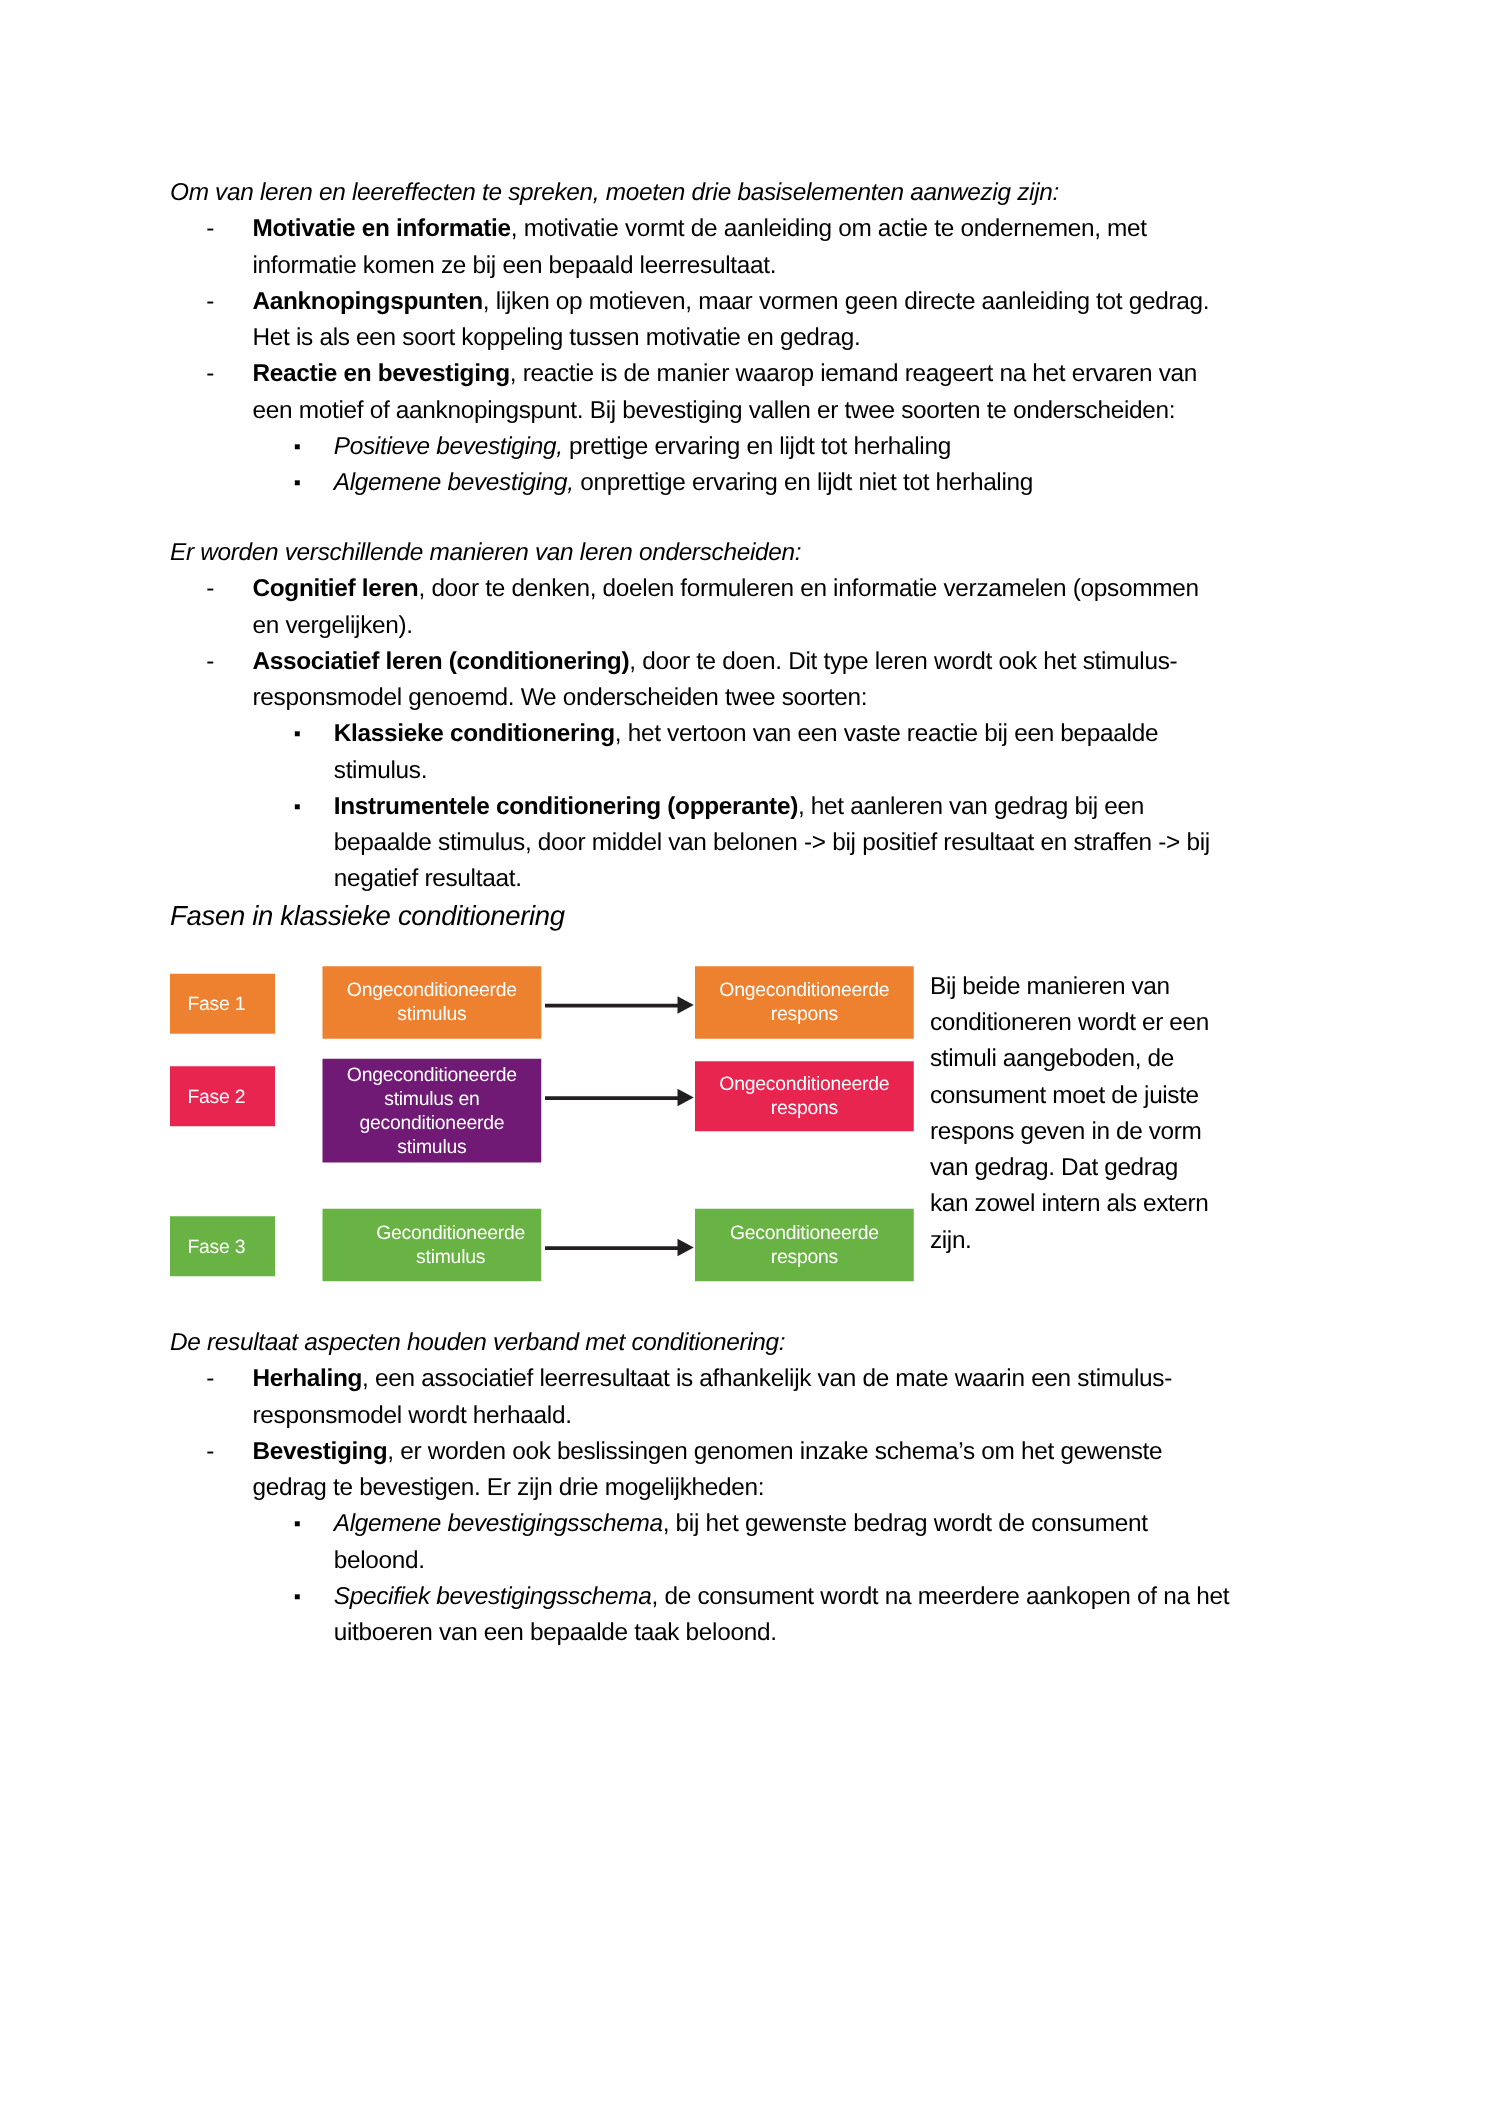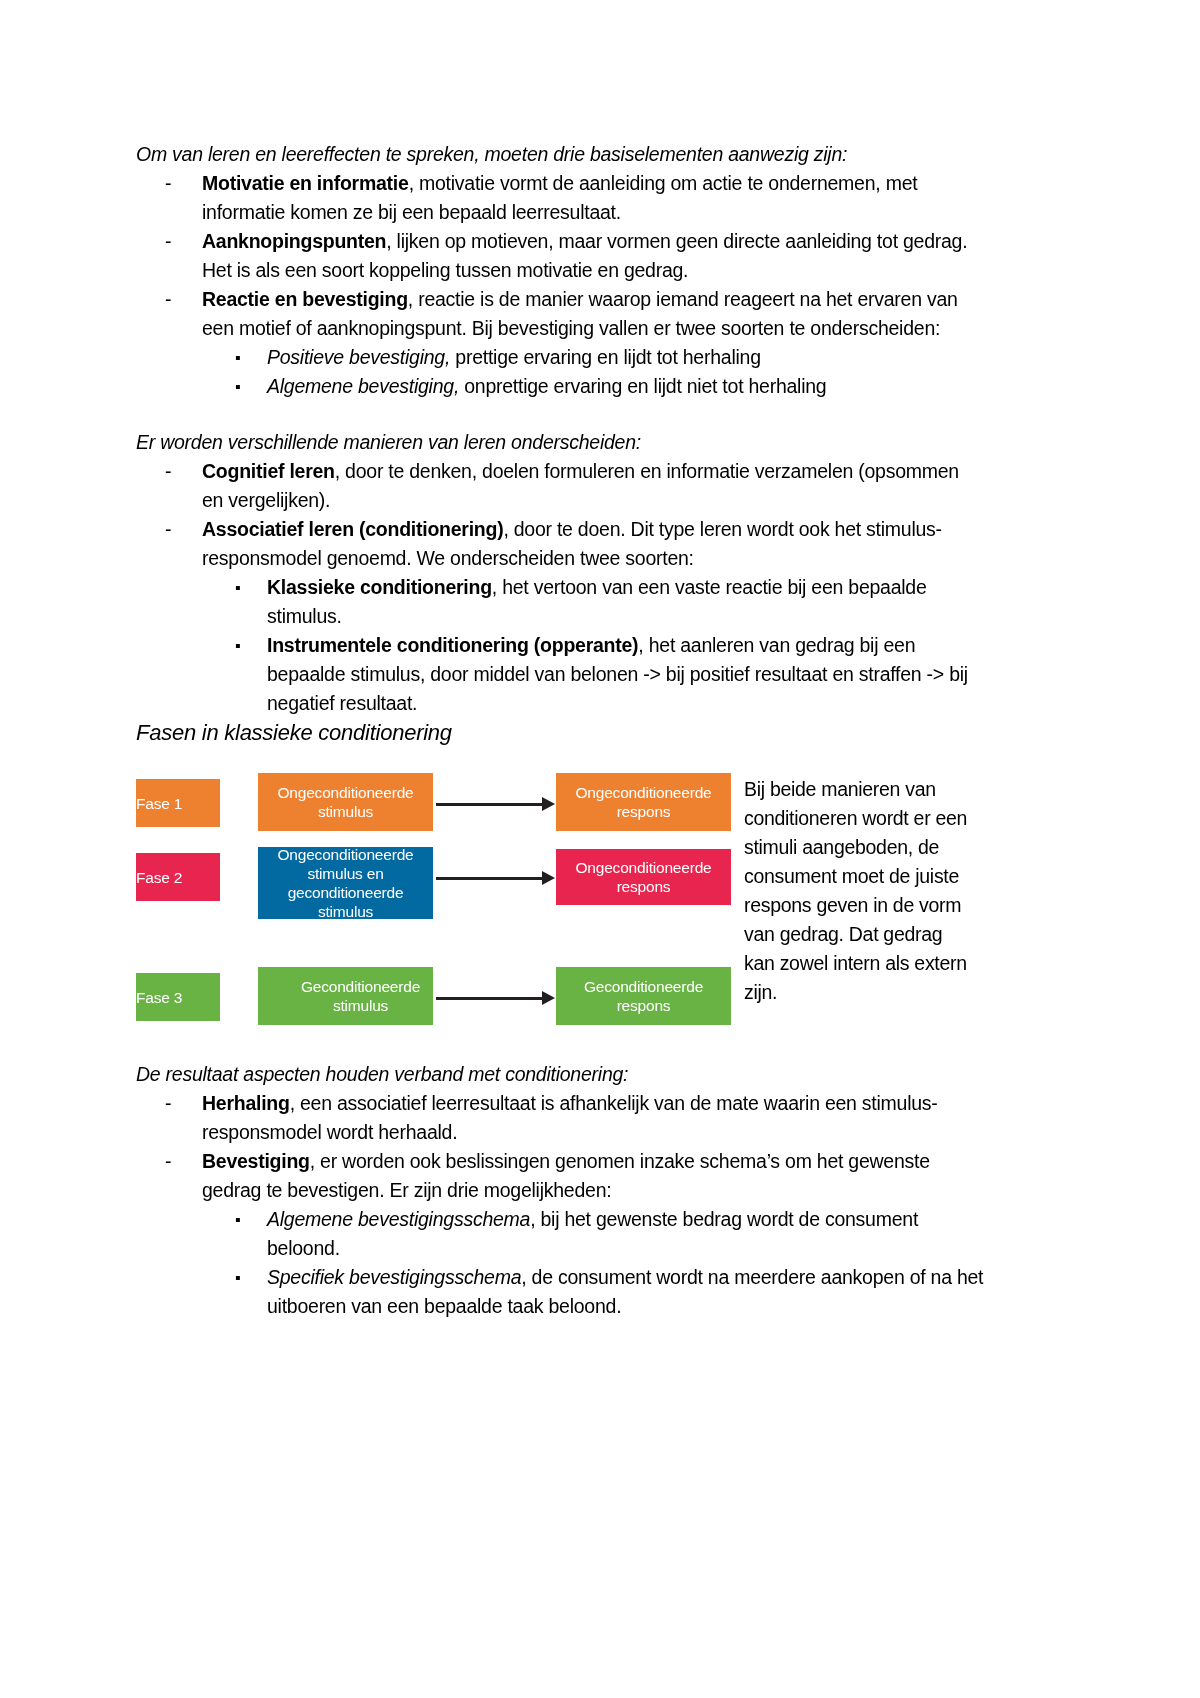--- a/index.html
+++ b/index.html
@@ -120,21 +120,21 @@
     display: flex;
     align-items: center;
     justify-content: center;
     box-sizing: border-box;
     padding: 2px 4px;
     letter-spacing: -0.2px;
   }
   .dbox.label {
     justify-content: flex-start;
     text-align: left;
-    padding-left: 0;
+    padding-left: 14px;
   }
   .arrow {
     position: absolute;
     height: 0;
     border-top: 3px solid #231f20;
   }
   .arrowhead {
     position: absolute;
     width: 0; height: 0;
     border-left: 13px solid #231f20;
@@ -216,21 +216,21 @@
     <div class="diagram-wrap">
       <div class="diagram">
 
         <div class="dbox label" id="ph1" style="left: 0px; top: 18px; width: 84px; height: 48px; background: rgb(238, 129, 48);">Fase 1</div>
         <div class="dbox" id="st1" style="left: 122px; top: 12px; width: 175px; height: 58px; background: rgb(238, 129, 48);">Ongeconditioneerde stimulus</div>
         <div class="arrow" id="ar1" style="left: 300px; top: 42px; width: 108px; border-top-color: rgb(35, 31, 32);"></div>
         <div class="arrowhead" id="ah1" style="left: 406px; top: 36px; border-left-color: rgb(35, 31, 32);"></div>
         <div class="dbox" id="rs1" style="left: 420px; top: 12px; width: 175px; height: 58px; background: rgb(238, 129, 48);">Ongeconditioneerde respons</div>
 
         <div class="dbox label" id="ph2" style="left: 0px; top: 92px; width: 84px; height: 48px; background: rgb(232, 37, 79);">Fase 2</div>
-        <div class="dbox" id="st2" style="left: 122px; top: 86px; width: 175px; height: 72px; background: #0369a1;">Ongeconditioneerde stimulus en geconditioneerde stimulus</div>
+        <div class="dbox" id="st2" style="left: 122px; top: 86px; width: 175px; height: 83px; background: #701a75;">Ongeconditioneerde stimulus en geconditioneerde stimulus</div>
         <div class="arrow" id="ar2" style="left: 300px; top: 116px; width: 108px; border-top-color: rgb(35, 31, 32);"></div>
         <div class="arrowhead" id="ah2" style="left: 406px; top: 110px; border-left-color: rgb(35, 31, 32);"></div>
         <div class="dbox" id="rs2" style="left: 420px; top: 88px; width: 175px; height: 56px; background: rgb(232, 37, 79);">Ongeconditioneerde respons</div>
 
         <div class="dbox label" id="ph3" style="left: 0px; top: 212px; width: 84px; height: 48px; background: rgb(105, 179, 69);">Fase 3</div>
         <div class="dbox" id="st3" style="left: 122px; top: 206px; width: 175px; height: 58px; background: rgb(105, 179, 69); padding-left: 34px;">Geconditioneerde stimulus</div>
         <div class="arrow" id="ar3" style="left: 300px; top: 236px; width: 108px; border-top-color: rgb(35, 31, 32);"></div>
         <div class="arrowhead" id="ah3" style="left: 406px; top: 230px; border-left-color: rgb(35, 31, 32);"></div>
         <div class="dbox" id="rs3" style="left: 420px; top: 206px; width: 175px; height: 58px; background: rgb(105, 179, 69);">Geconditioneerde respons</div>
       </div>

